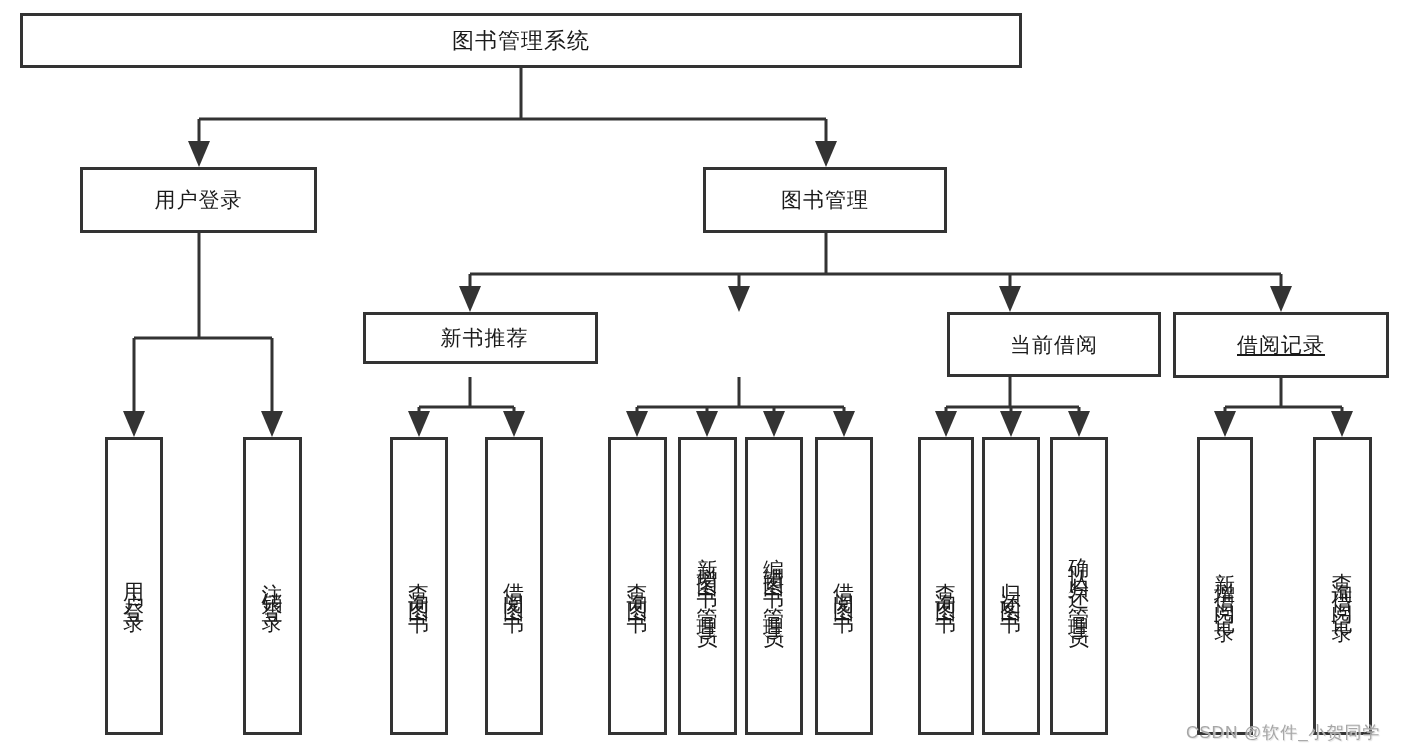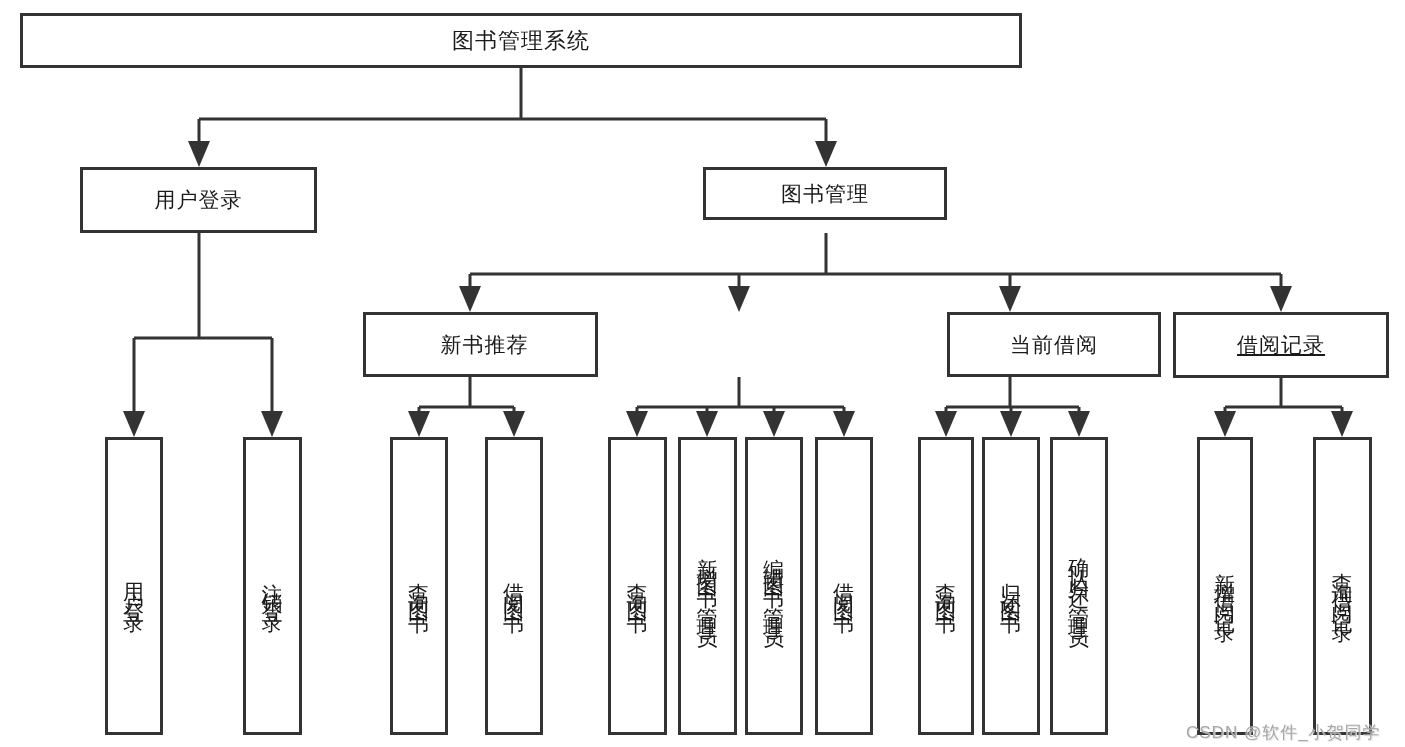--- a/index.html
+++ b/index.html
@@ -86,23 +86,23 @@
       <polygon points="1000,411 1022,411 1011,437"></polygon>
       <polygon points="1068,411 1090,411 1079,437"></polygon>
       <polygon points="1214,411 1236,411 1225,437"></polygon>
       <polygon points="1331,411 1353,411 1342,437"></polygon>
     </g>
   </svg>
 
   <div class="box root" style="left:20px;top:13px;width:1002px;height:55px;">图书管理系统</div>
 
   <div class="box" style="left:80px;top:167px;width:237px;height:66px;">用户登录</div>
-  <div class="box" style="left:703px;top:167px;width:244px;height:53px;">图书管理</div>
+  <div class="box" style="left:703px;top:167px;width:244px;height:66px;">图书管理</div>
 
-  <div class="box" style="left:363px;top:312px;width:235px;height:65px;padding-left:8px;">新书推荐</div>
+  <div class="box" style="left:363px;top:312px;width:235px;height:52px;padding-left:8px;">新书推荐</div>
   <div class="box" style="left:903px;top:312px;width:214px;height:65px;margin-left:44px;">当前借阅</div>
   <div class="box" style="left:1173px;top:312px;width:216px;height:66px;text-decoration:underline;">借阅记录</div>
 
   <div class="box v" style="left:105px;top:437px;width:58px;height:298px;">用户登录</div>
   <div class="box v" style="left:243px;top:437px;width:59px;height:298px;">注销登录</div>
 
   <div class="box v" style="left:390px;top:437px;width:58px;height:298px;">查询图书</div>
   <div class="box v" style="left:485px;top:437px;width:58px;height:298px;">借阅图书</div>
 
   <div class="box v" style="left:608px;top:437px;width:59px;height:298px;">查询图书</div>

